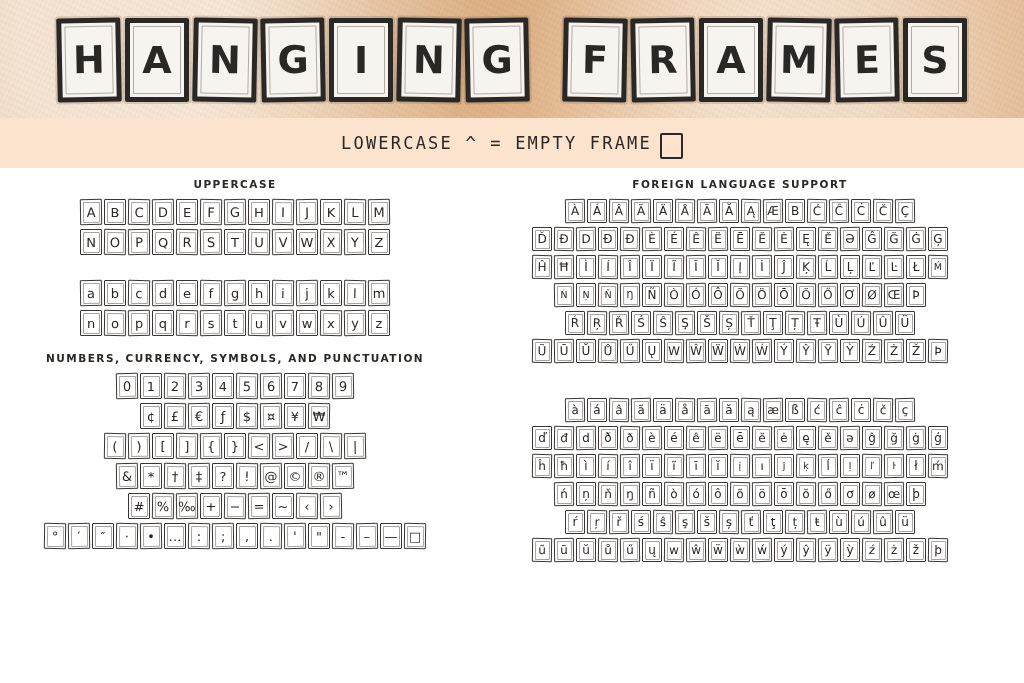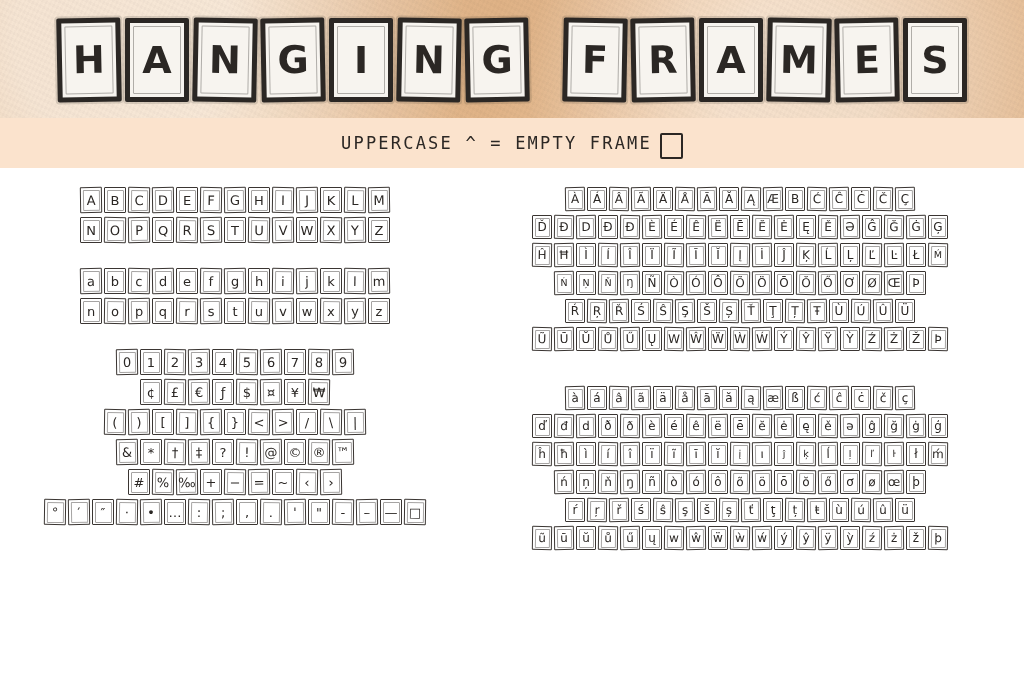--- a/index.html
+++ b/index.html
@@ -163,26 +163,27 @@
         </div>
         <div class="ttile" style="--rot: 0deg;">
           <span class="inner-line"></span>
           <span>S</span>
         </div>
       </div>
   </div>
 
   <div class="sub-band">
     <div class="sub-text">
-      <span>UPPERCASE ^ = EMPTY FRAME</span>
+      <span>LOWERCASE ^ = EMPTY FRAME</span>
       <span class="empty-frame-glyph"></span>
     </div>
   </div>
 
   <div class="col-left">
+    <div class="section-label">UPPERCASE</div>
     <div class="glyph-rows" id="uppercase-rows">
         <div class="grow">
           <div class="g" style="--r: -0.9deg;">
             <span>A</span>
           </div>
           <div class="g" style="--r: 0deg;">
             <span>B</span>
           </div>
           <div class="g" style="--r: 0.9deg;">
             <span>C</span>
@@ -341,20 +342,21 @@
           <div class="g" style="--r: -0.9deg;">
             <span>y</span>
           </div>
           <div class="g" style="--r: 0deg;">
             <span>z</span>
           </div>
         </div>
       </div>
 
     <div class="labelgap"></div>
+    <div class="section-label">NUMBERS, CURRENCY, SYMBOLS, AND PUNCTUATION</div>
     <div class="glyph-rows punct-block" id="numbers-rows">
         <div class="grow">
           <div class="g" style="--r: -0.9deg;">
             <span>0</span>
           </div>
           <div class="g" style="--r: 0deg;">
             <span>1</span>
           </div>
           <div class="g" style="--r: 0.9deg;">
             <span>2</span>
@@ -550,20 +552,21 @@
             <span>—</span>
           </div>
           <div class="g" style="--r: 0.9deg;">
             <span>□</span>
           </div>
         </div>
       </div>
   </div>
 
   <div class="col-right">
+    <div class="section-label">FOREIGN LANGUAGE SUPPORT</div>
     <div class="glyph-rows" id="foreign-upper-rows">
         <div class="grow wrapped">
           <div class="g" style="--r: -0.9deg;">
             <span>À</span>
           </div>
           <div class="g" style="--r: 0deg;">
             <span>Á</span>
           </div>
           <div class="g" style="--r: 0.9deg;">
             <span>Â</span>

